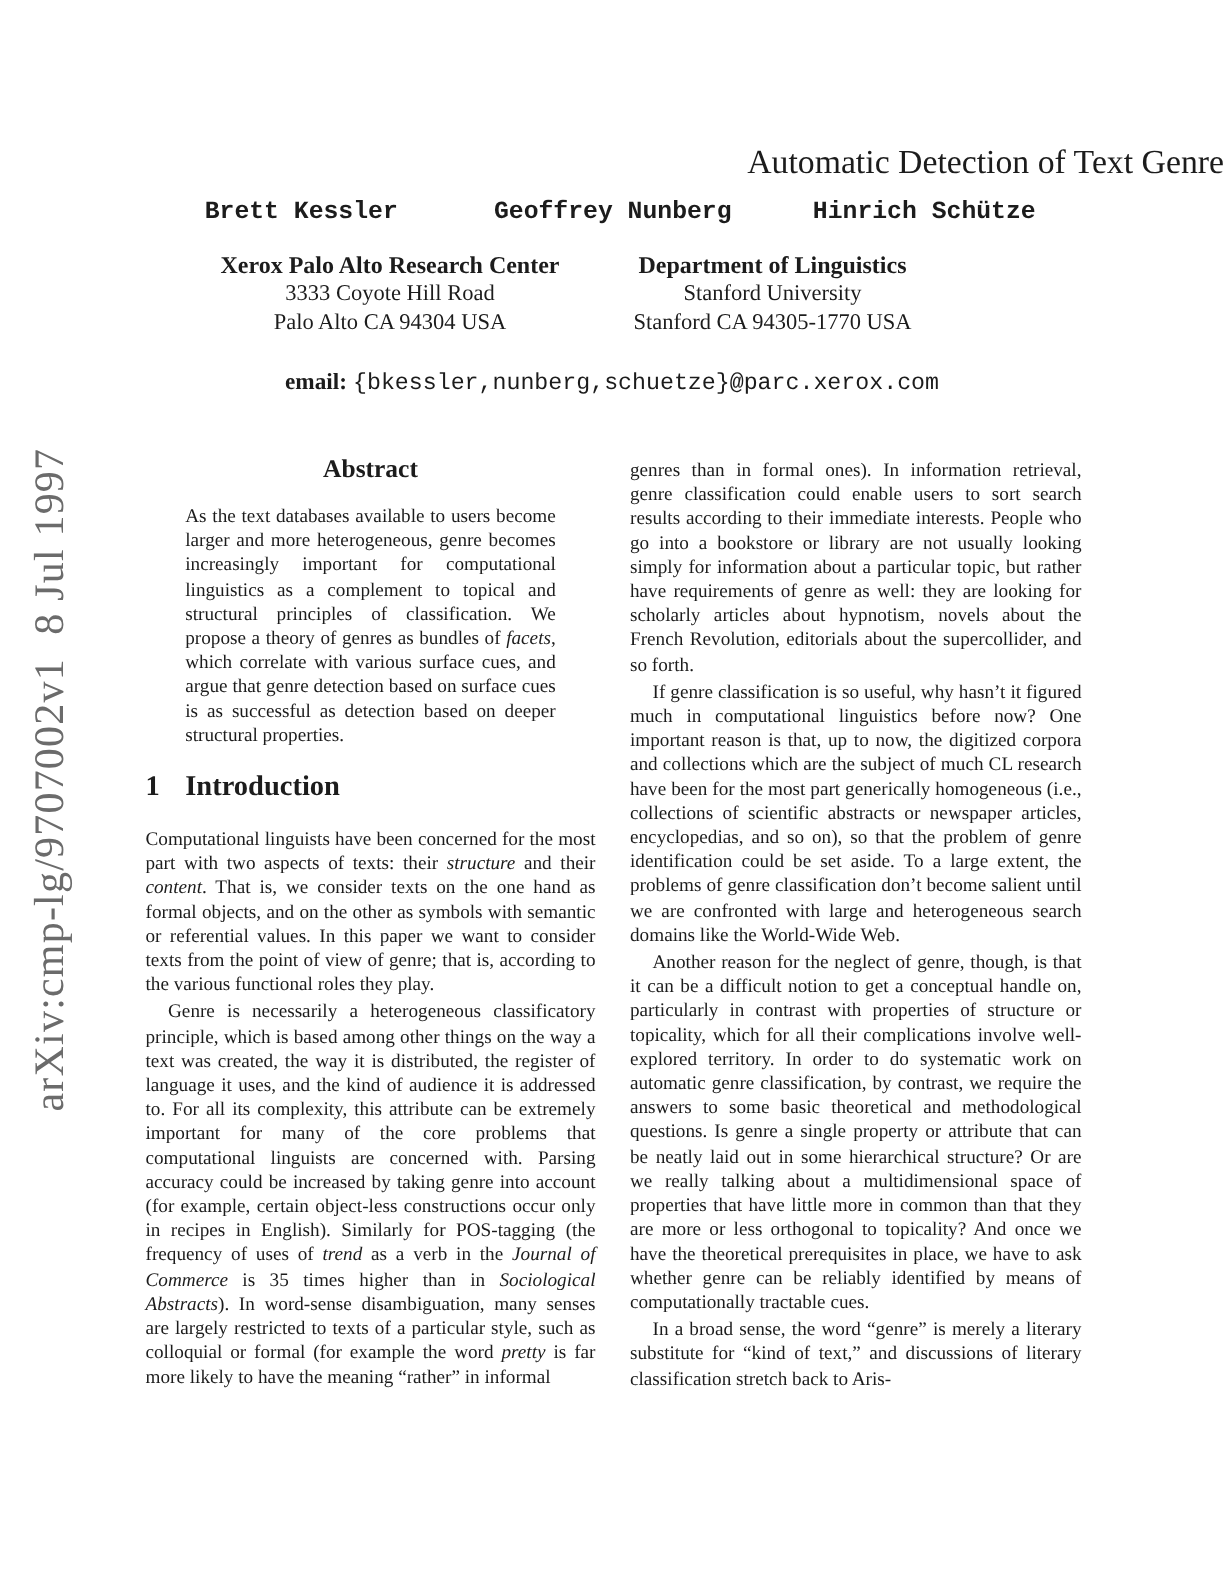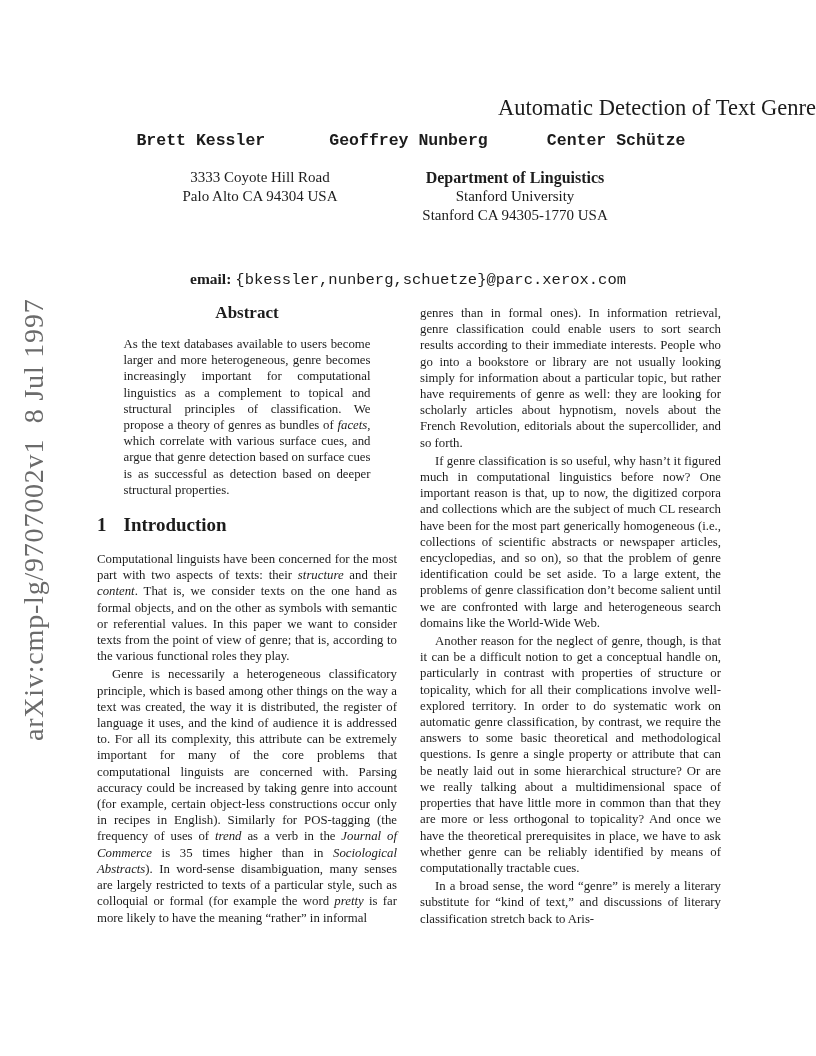--- a/index.html
+++ b/index.html
@@ -41,21 +41,21 @@
   .affil{
     position:absolute;top:168px;
     text-align:center;
   }
   .affil-1{left:260px;transform:translateX(-50%);}
   .affil-2{left:515px;transform:translateX(-50%);}
   .affil-name{font-weight:bold;font-size:16px;line-height:19px;white-space:nowrap;}
   .affil-line{font-size:15px;line-height:18.5px;white-space:nowrap;}
   .contact{
     position:absolute;top:245px;left:0;width:816px;
-    text-align:center;line-height:19px;margin-top:24px;
+    text-align:center;line-height:19px;
   }
   .contact .lbl{font-weight:bold;font-size:15.5px;}
   .contact .mono{font-family:"Liberation Mono","DejaVu Sans Mono",monospace;font-size:15.5px;}
   
   .col{position:absolute;top:298px;font-size:12.8px;line-height:16.2px;text-align:justify;}
   .col-left{left:97px;width:300px;}
   .col-right{left:420px;width:301px;padding-top:7px;}
   .abs-head{
     text-align:center;font-weight:bold;font-size:17px;line-height:20px;
     margin:5px 0 13px;
@@ -74,24 +74,25 @@
 
 <div class="page">
 
   <div class="watermark">arXiv:cmp-lg/9707002v1  8 Jul 1997</div>
 
   <div class="title">Automatic Detection of Text Genre</div>
 
   <div class="authors">
     <span>Brett Kessler</span>
     <span>Geoffrey Nunberg</span>
-    <span>Center Schütze</span>
+    <span>Hinrich Schütze</span>
   </div>
 
   <div class="affil affil-1">
+    <div class="affil-name">Xerox Palo Alto Research Center</div>
     <div class="affil-line">3333 Coyote Hill Road</div>
     <div class="affil-line">Palo Alto CA 94304 USA</div>
   </div>
 
   <div class="affil affil-2">
     <div class="affil-name">Department of Linguistics</div>
     <div class="affil-line">Stanford University</div>
     <div class="affil-line">Stanford CA 94305-1770 USA</div>
   </div>
 

